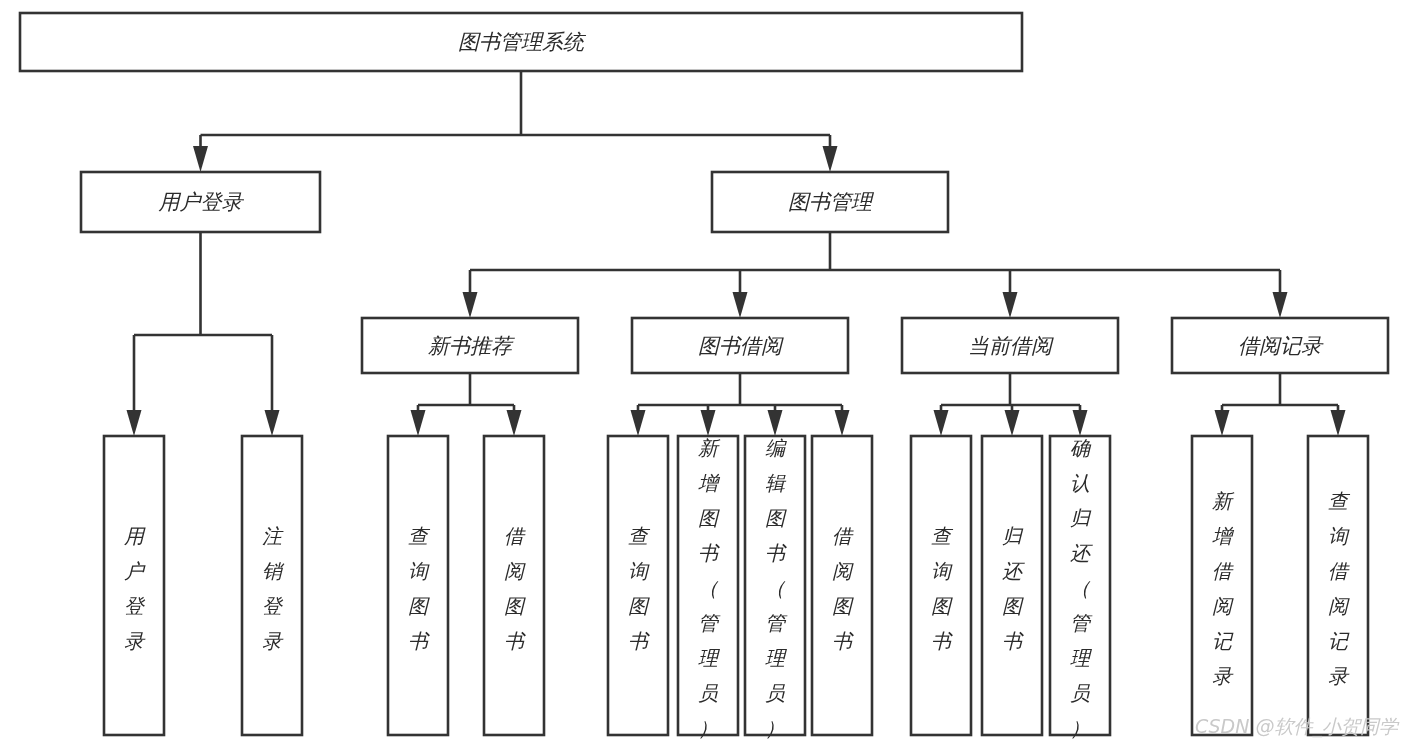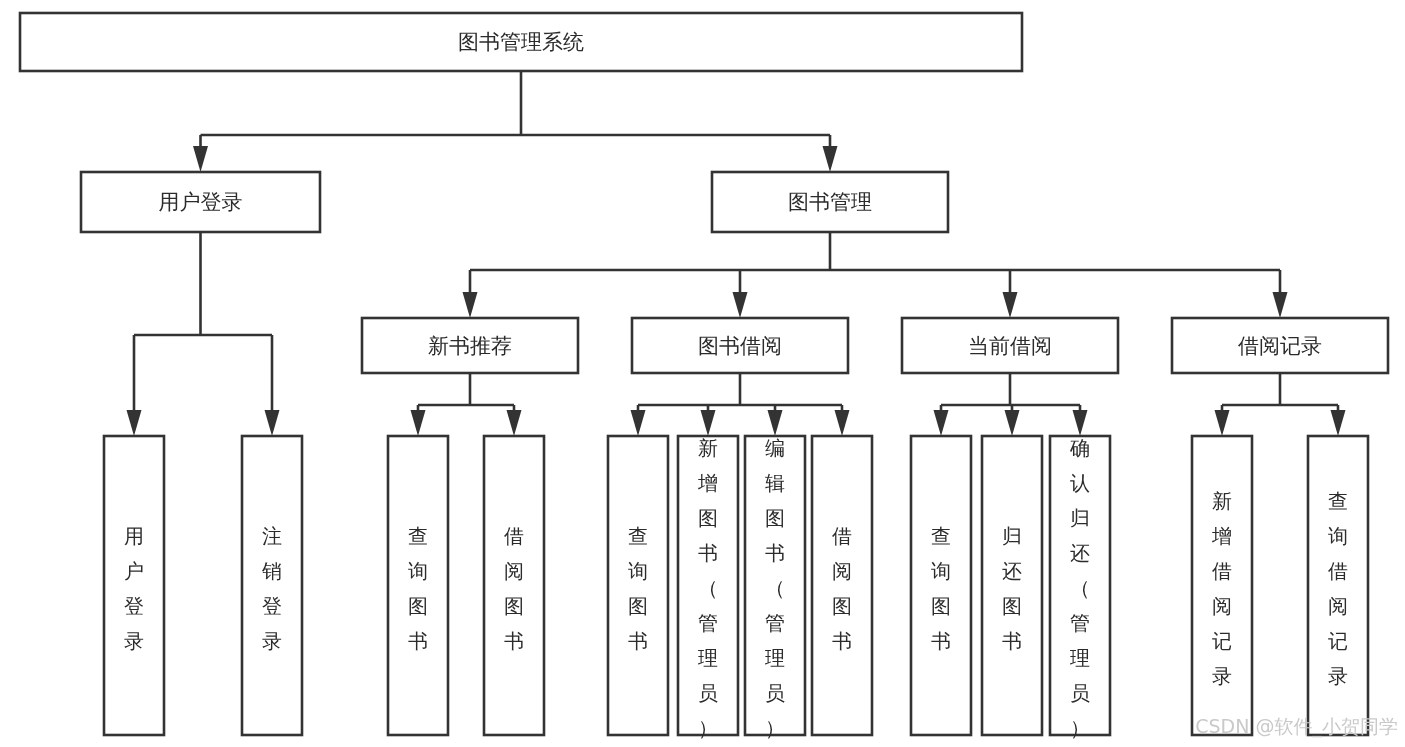--- a/index.html
+++ b/index.html
@@ -13,20 +13,21 @@
     position: relative;
     overflow: hidden;
     font-family: "DejaVu Sans", "Liberation Sans", sans-serif;
   }
   #diagram-root {
     position: absolute;
     left: 0;
     top: 0;
     width: 1405px;
     height: 747px;
+    font-style: italic;
   }
   svg#tree-svg {
     display: block;
     width: 1405px;
     height: 747px;
   }
   .node-box {
     fill: #ffffff;
     stroke: #333333;
     stroke-width: 2.6;

